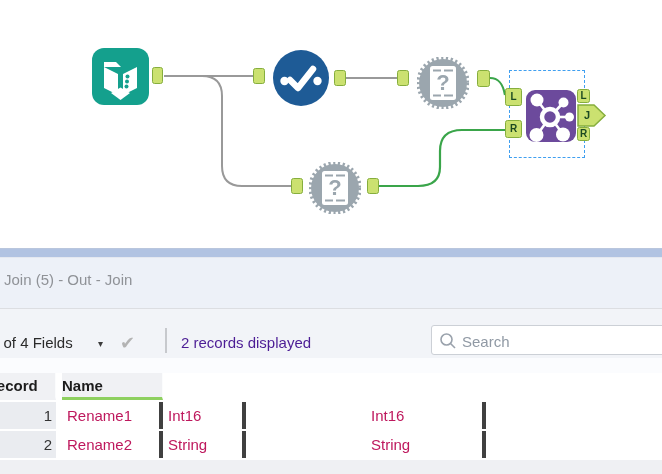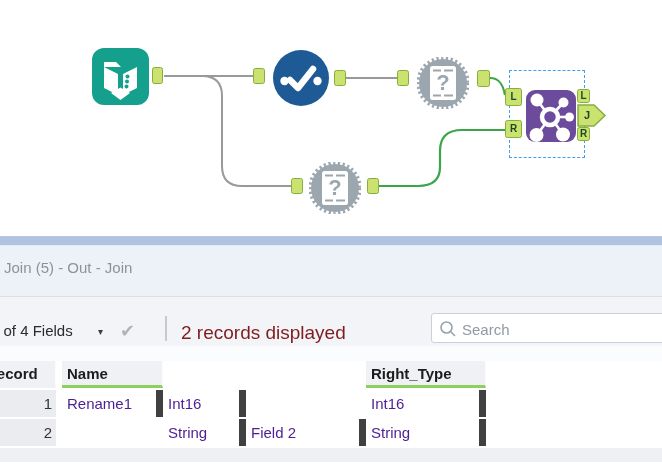--- a/index.html
+++ b/index.html
@@ -45,65 +45,65 @@
   }
   #a-join-out-j .letter{
     position:absolute;left:7px;top:5px;font-size:11px;font-weight:bold;color:#1c4a22;
   }
   #selection-rect{
     position:absolute;left:509px;top:70px;width:76px;height:88px;
     border:1.5px dashed #3f9ff0;box-sizing:border-box;pointer-events:none;
   }
 
   
-  #results-panel{position:absolute;left:0;top:236px;width:662px;height:226px;overflow:hidden;background:#fff;}
+  #results-panel{position:absolute;left:0;top:248px;width:662px;height:226px;overflow:hidden;background:#fff;}
   #panel-bar-top{position:absolute;left:0;top:0;width:662px;height:1px;background:#b9c6dd;}
   #panel-bar{position:absolute;left:0;top:1px;width:662px;height:8px;background:#b1c3e2;}
   #panel-bar-bot{position:absolute;left:0;top:9px;width:662px;height:1px;background:#e4e8f0;}
   #title-strip{position:absolute;left:0;top:10px;width:662px;height:50px;background:#edf1f8;}
   #panel-title{position:absolute;left:4px;top:23px;font-size:15px;color:#8f9297;}
   #title-divider{position:absolute;left:0;top:60px;width:662px;height:1px;background:#dcdee2;}
   #toolbar-strip{position:absolute;left:0;top:61px;width:662px;height:49px;background:#f2f4f8;}
   #below-toolbar{position:absolute;left:0;top:110px;width:662px;height:15px;background:#fbfcfe;}
 
   #fields-summary{position:absolute;left:-9px;top:86px;font-size:15px;color:#2b2b2b;white-space:nowrap;}
   #fields-caret{position:absolute;left:98px;top:90px;font-size:10px;color:#3c3c3c;}
   #quality-check{position:absolute;left:120px;top:84px;font-size:18px;color:#b3b3b3;}
   #toolbar-sep{position:absolute;left:165px;top:80px;width:2px;height:25px;background:#c7c9cd;}
-  #records-displayed{position:absolute;left:181px;top:86px;font-size:19px;color:#7f1d1d;white-space:nowrap;}
+  #records-displayed{position:absolute;left:181px;top:86px;font-size:15px;color:#4c1d95;white-space:nowrap;}
 
   #search-box{
     position:absolute;left:431px;top:77px;width:244px;height:30px;box-sizing:border-box;
     border:1px solid #ccd0d6;border-radius:3px;background:#fff;
   }
   #search-input{
     position:absolute;left:28px;top:1px;width:200px;height:26px;border:none;outline:none;
     font-family:"Liberation Sans",sans-serif;font-size:15px;color:#555;background:transparent;
   }
   #search-input::placeholder{color:#9099a4;}
   #search-icon{position:absolute;left:7px;top:6px;}
 
   
   .hcell{
     position:absolute;top:125px;height:27px;background:#f0f1f4;box-sizing:border-box;
     border-bottom:3px solid #8ed05f;border-right:1px solid #fbfcfd;
-    display:flex;align-items:center;padding-left:5px;overflow:hidden;
+    display:flex;align-items:center;overflow:hidden;
     font-size:15px;font-weight:bold;color:#1c1c1c;white-space:nowrap;
   }
   #h-record{left:0;width:56px;border-bottom:3px solid #f0f1f4;padding-left:0;}
   #h-record span{margin-left:-14px;}
   #h-name{left:62px;width:101px;}
   #h-type{left:163px;width:83px;}
   #h-rname{left:246px;width:120px;}
   #h-rtype{left:366px;width:120px;}
 
   .cell{
     position:absolute;height:27px;background:#fff;box-sizing:border-box;
-    border-right:7px solid #404040;display:flex;align-items:center;padding-left:5px;
-    font-size:15px;color:#4c1d95;white-space:nowrap;overflow:hidden;
+    border-right:4px solid #404040;display:flex;align-items:center;padding-left:5px;
+    font-size:15px;color:#be185d;white-space:nowrap;overflow:hidden;
   }
   .rowcell{background:#eaecf0;justify-content:flex-end;padding-right:4px;padding-left:0;border-right:none;color:#333;}
   .r0{top:154px;}
   .r1{top:183px;}
   .c0{left:0;width:56px;}
   .c1{left:62px;width:101px;}
   .c2{left:163px;width:83px;}
   .c3{left:246px;width:120px;}
   .c4{left:366px;width:120px;}
   #bottom-strip{position:absolute;left:0;top:212px;width:662px;height:14px;background:#eff0f3;}
@@ -231,27 +231,26 @@
         <circle cx="7.5" cy="7.5" r="5.5" fill="none" stroke="#9aa2ac" stroke-width="1.6"></circle>
         <line x1="11.5" y1="11.5" x2="16" y2="16" stroke="#9aa2ac" stroke-width="1.6"></line>
       </svg>
       <input id="search-input" type="text" placeholder="Search" style="">
     </div>
 
     <div class="hcell" id="h-record">
       <span>Record</span>
     </div>
     <div class="hcell" id="h-name">Name</div>
-    <div class="hcell" id="h-rtype">Right_Type</div>
 
     <div class="cell rowcell r0 c0">1</div>
     <div class="cell r0 c1">Rename1</div>
     <div class="cell r0 c2">Int16</div>
     <div class="cell r0 c4">Int16</div>
 
     <div class="cell rowcell r1 c0">2</div>
+    <div class="cell r1 c1">Rename2</div>
     <div class="cell r1 c2">String</div>
-    <div class="cell r1 c3">Field 2</div>
     <div class="cell r1 c4">String</div>
 
     <div id="bottom-strip"></div>
   </div>
 </div>
 
 </body></html>

